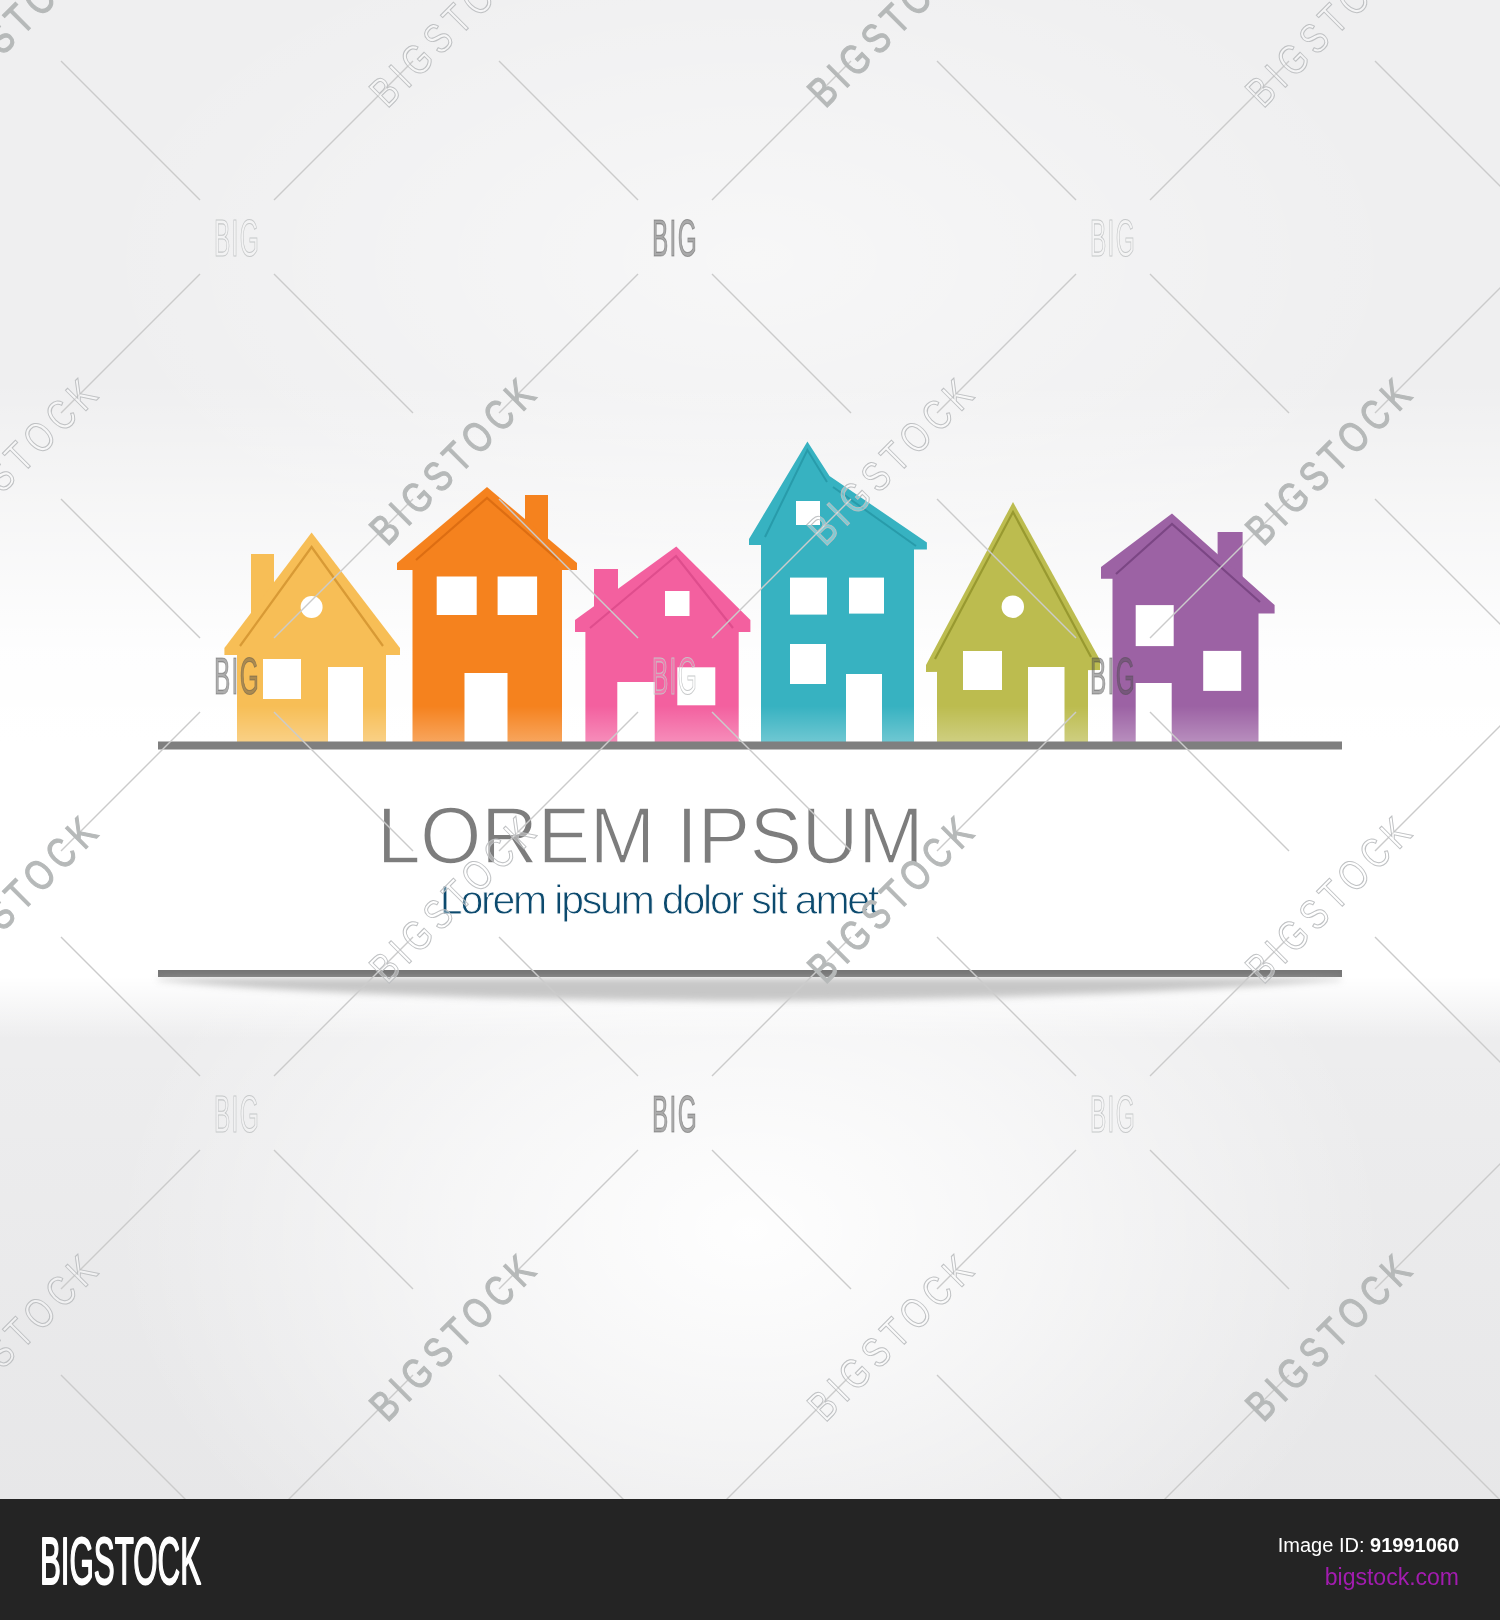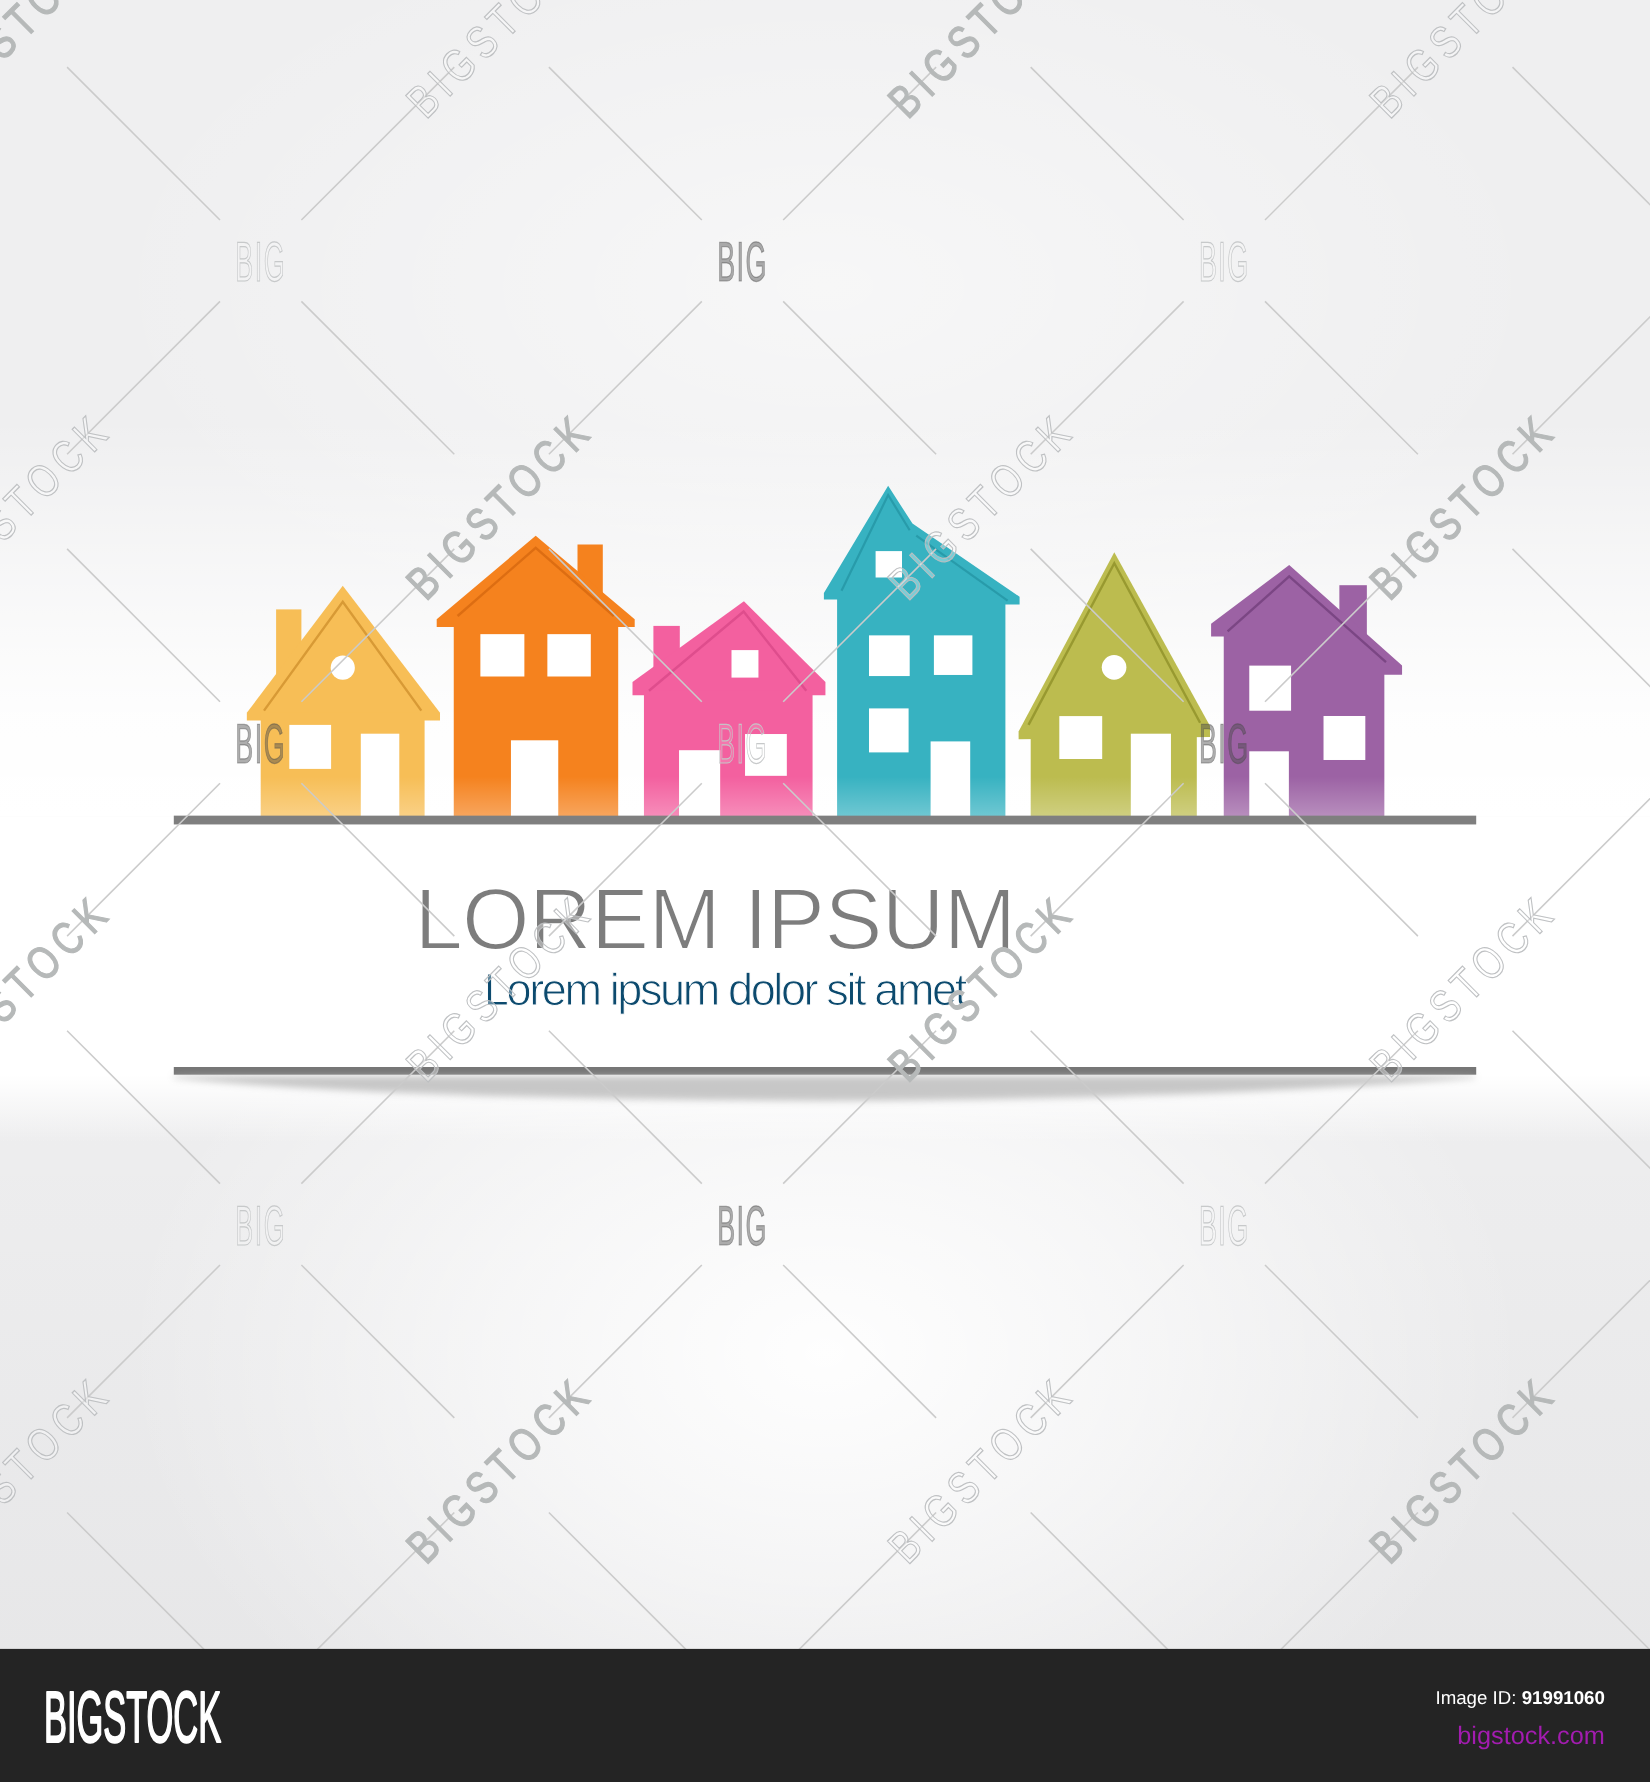--- a/index.html
+++ b/index.html
@@ -314,15 +314,15 @@
       <text x="-5" y="16" text-anchor="middle" font-size="42" style="letter-spacing:8px" fill="#b6b9b9" stroke="#b6b9b9" stroke-width="1.2">BIGSTOCK</text>
     </g>
 </svg>
 
 <div class="abs" style="left:0;top:1499px;width:1500px;height:121px;background:#242424;"></div>
 
 <svg class="abs" style="left:0;top:1499px" width="1500" height="121" viewBox="0 0 1500 121">
   <text x="40" y="85" font-family="Liberation Sans" font-size="66" fill="#ffffff" stroke="#ffffff" stroke-width="2" stroke-linejoin="round" textLength="161" lengthAdjust="spacingAndGlyphs">BIGSTOCK</text>
 </svg>
 
-<div class="abs" style="left:0;top:1534px;width:1459px;text-align:right;font-size:17px;color:#ffffff;">Image ID: <b>91991060</b></div>
+<div class="abs" style="left:0;top:1534px;width:1459px;text-align:right;font-size:20px;color:#ffffff;">Image ID: <b>91991060</b></div>
 
 <div class="abs" style="left:0;top:1564px;width:1459px;text-align:right;font-size:23px;color:#a21caf;">bigstock.com</div>
 
 </body></html>

